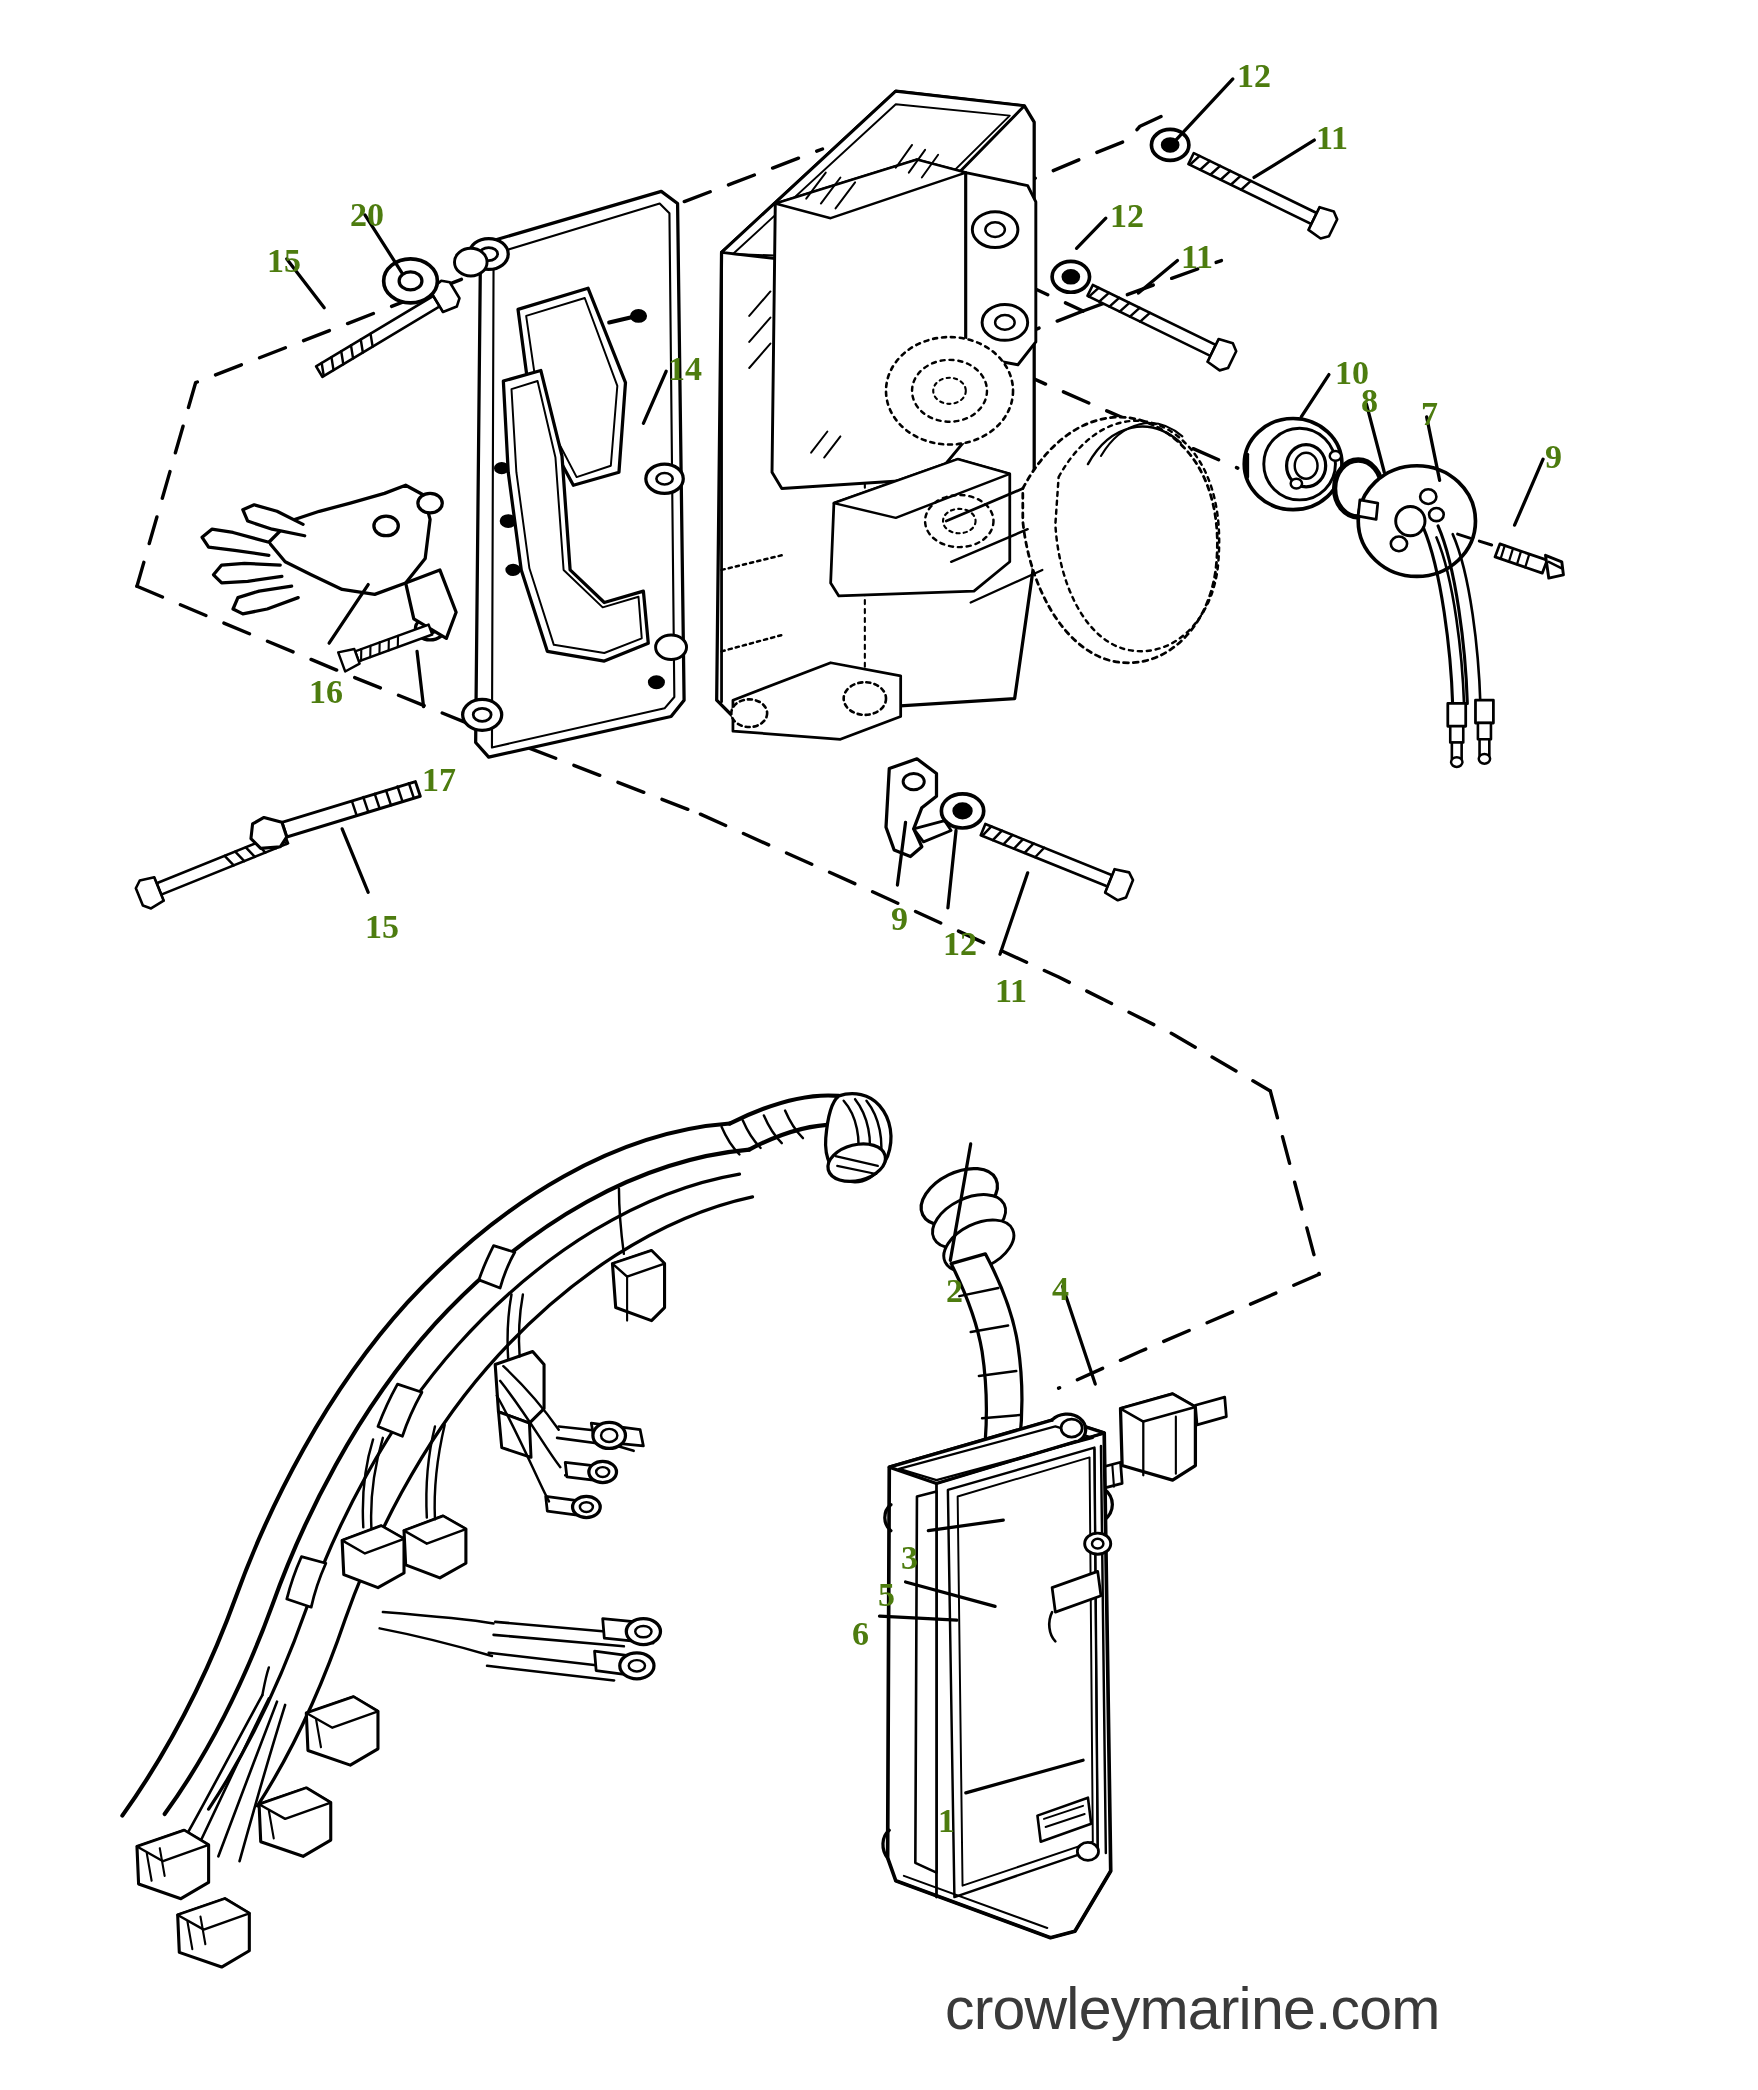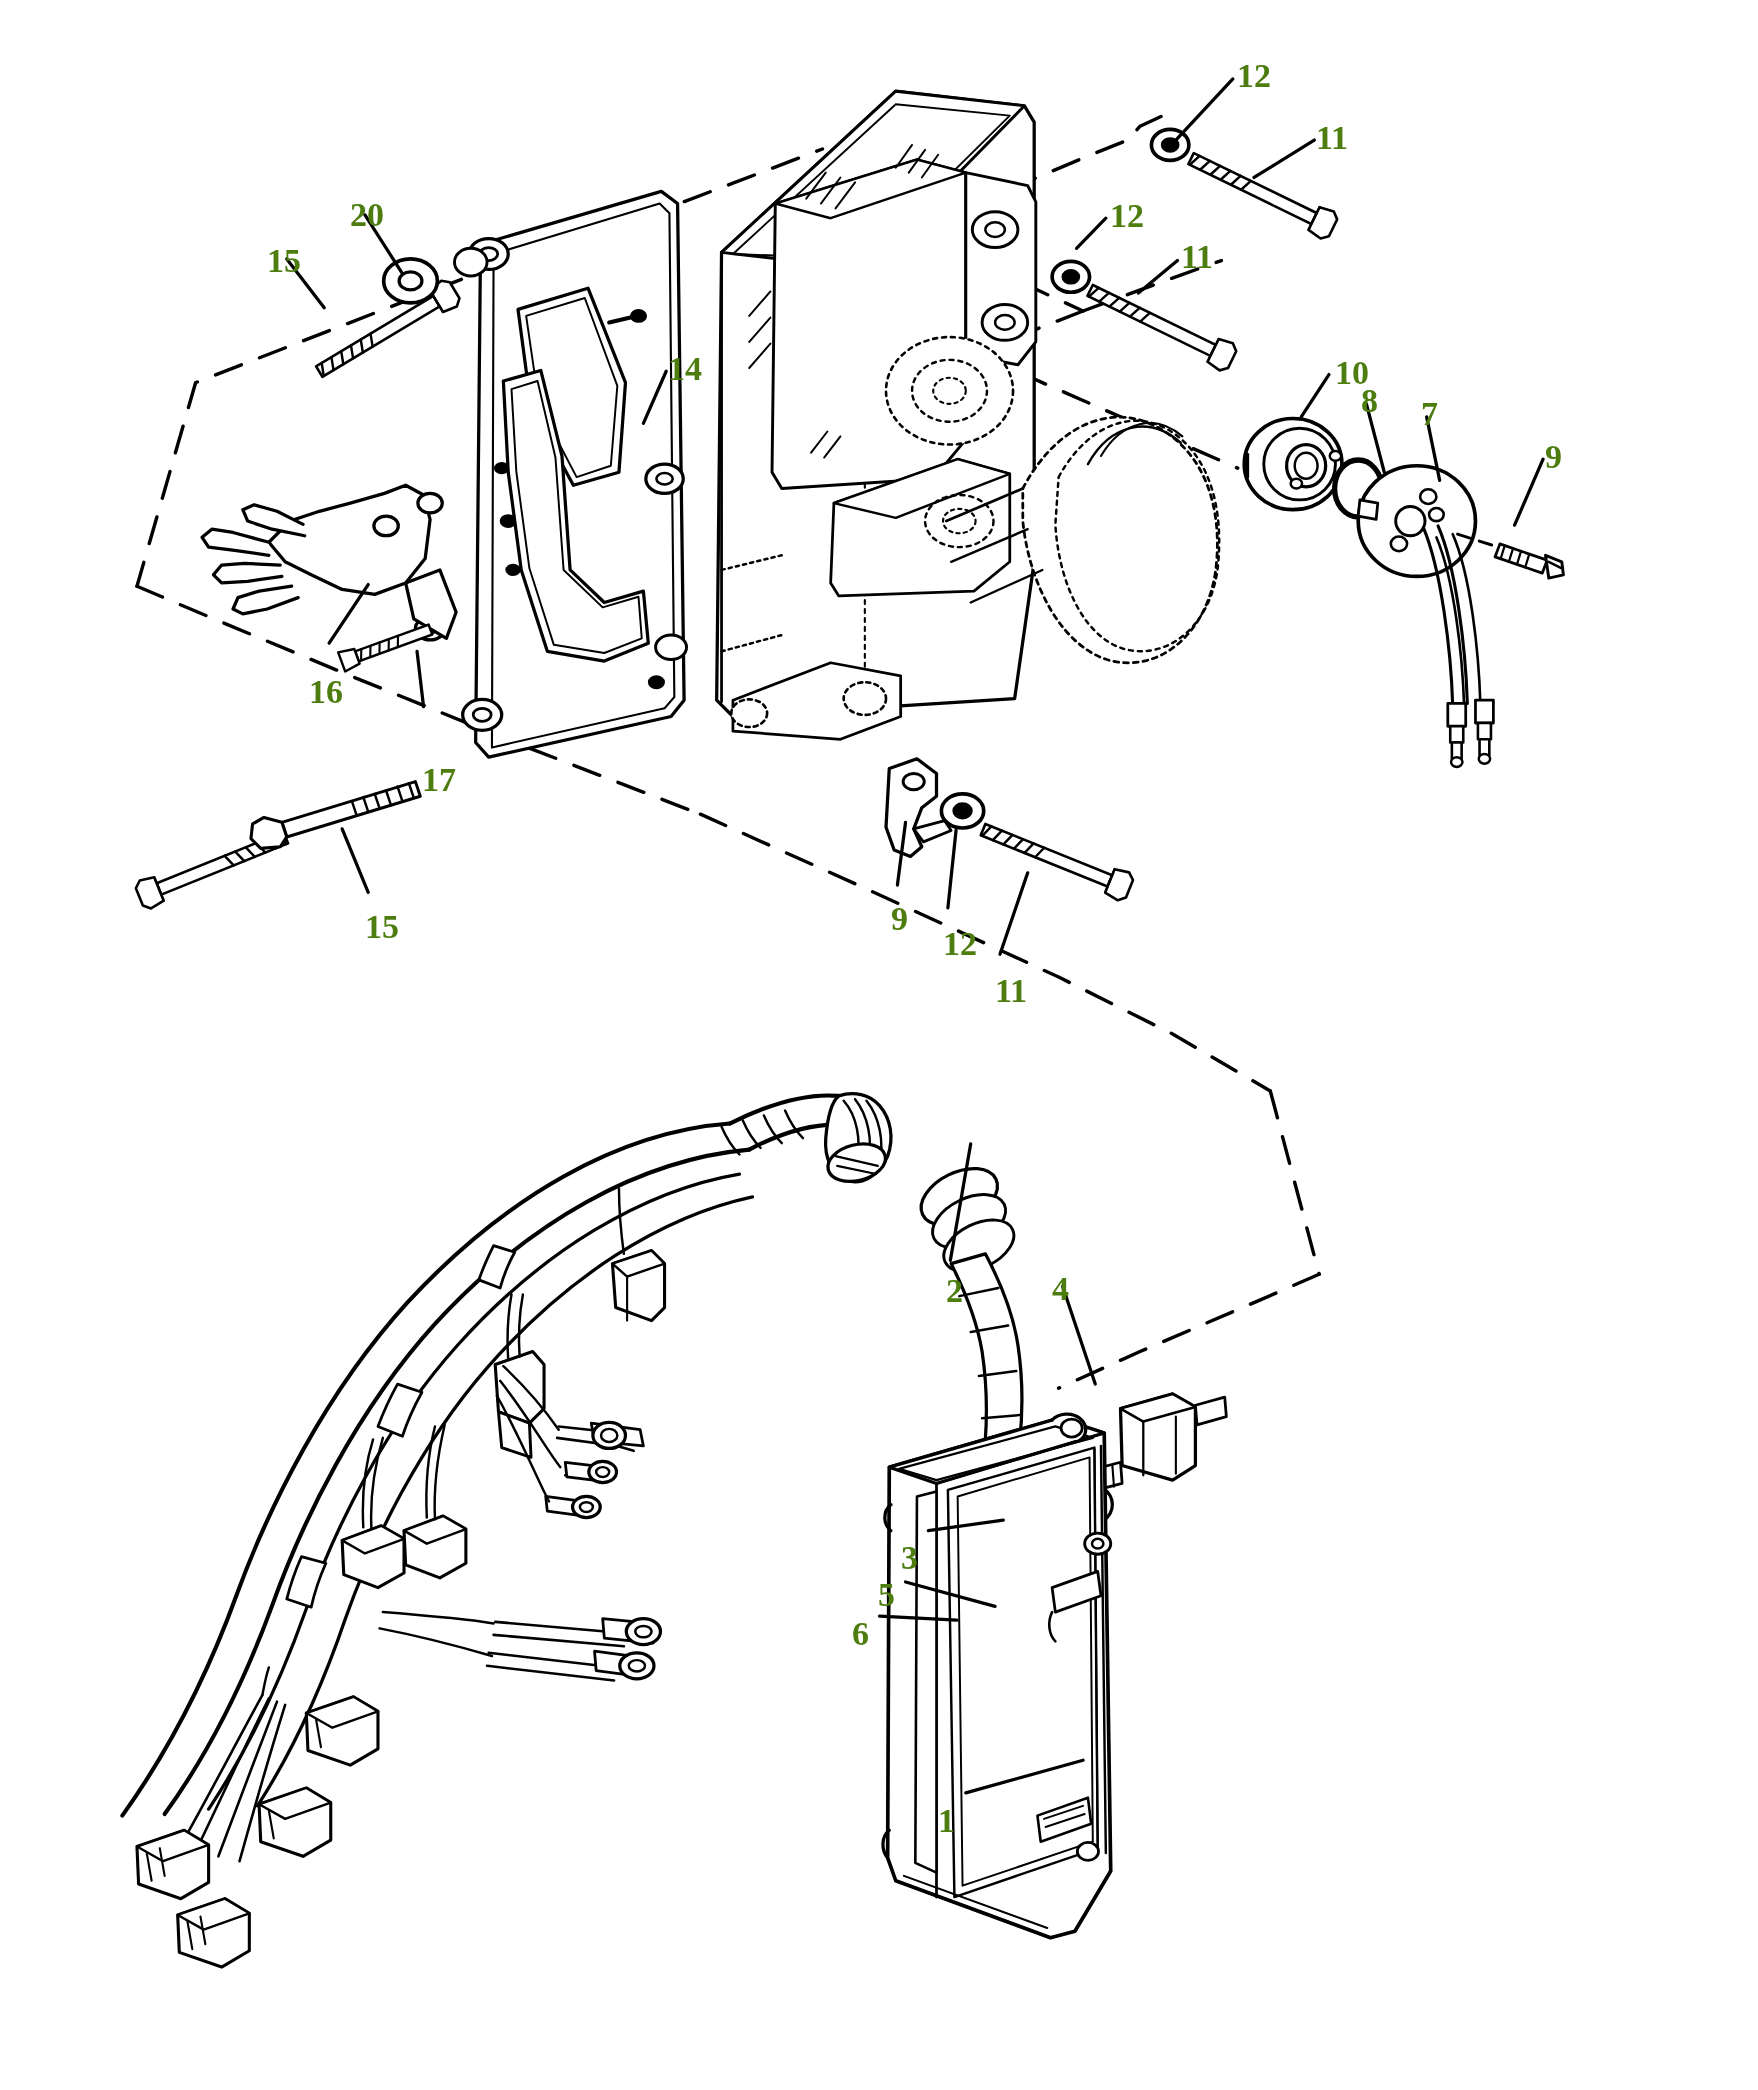--- a/index.html
+++ b/index.html
@@ -638,15 +638,16 @@
       <div class="callout" style="left: 943px; top: 927px;">12</div>
       <div class="callout" style="left: 995px; top: 974px;">11</div>
       <div class="callout" style="left: 668px; top: 352px;">14</div>
       <div class="callout" style="left: 267px; top: 244px;">15</div>
       <div class="callout" style="left: 365px; top: 910px;">15</div>
       <div class="callout" style="left: 309px; top: 675px;">16</div>
       <div class="callout" style="left: 422px; top: 723px; margin-top: 40px;">17</div>
       <div class="callout" style="left: 350px; top: 198px;">20</div>
     </div>
 
+  <div class="url">crowleymarine.com</div>
 
 </div>
 
 
 </body></html>

